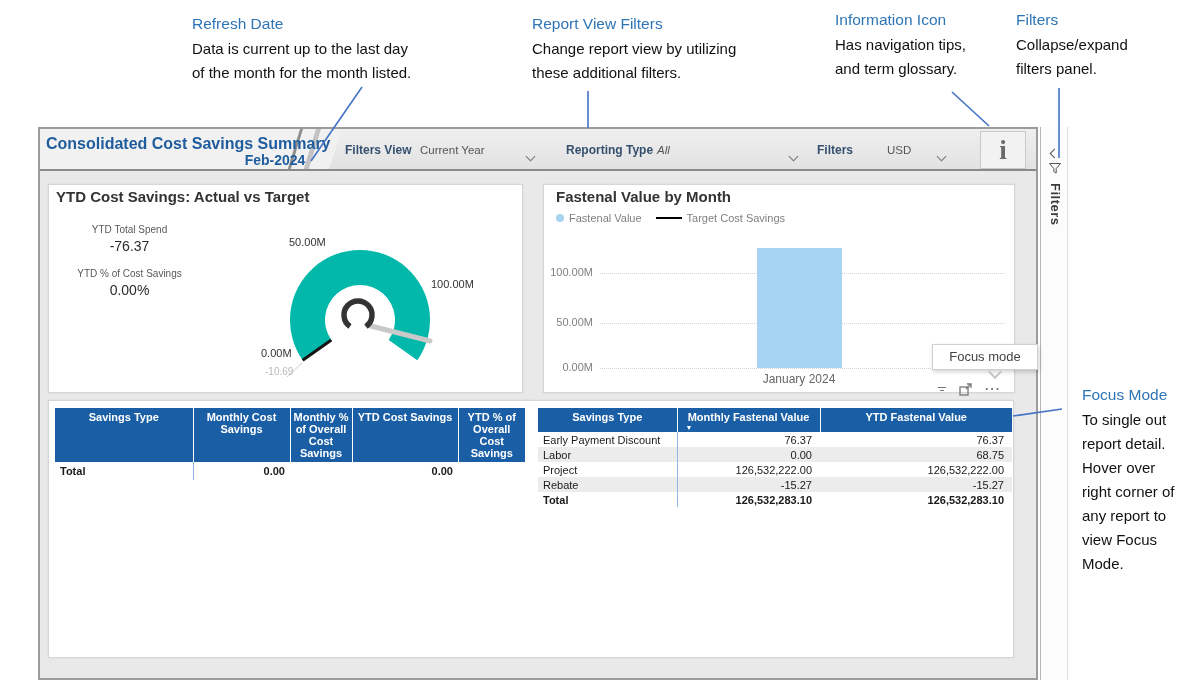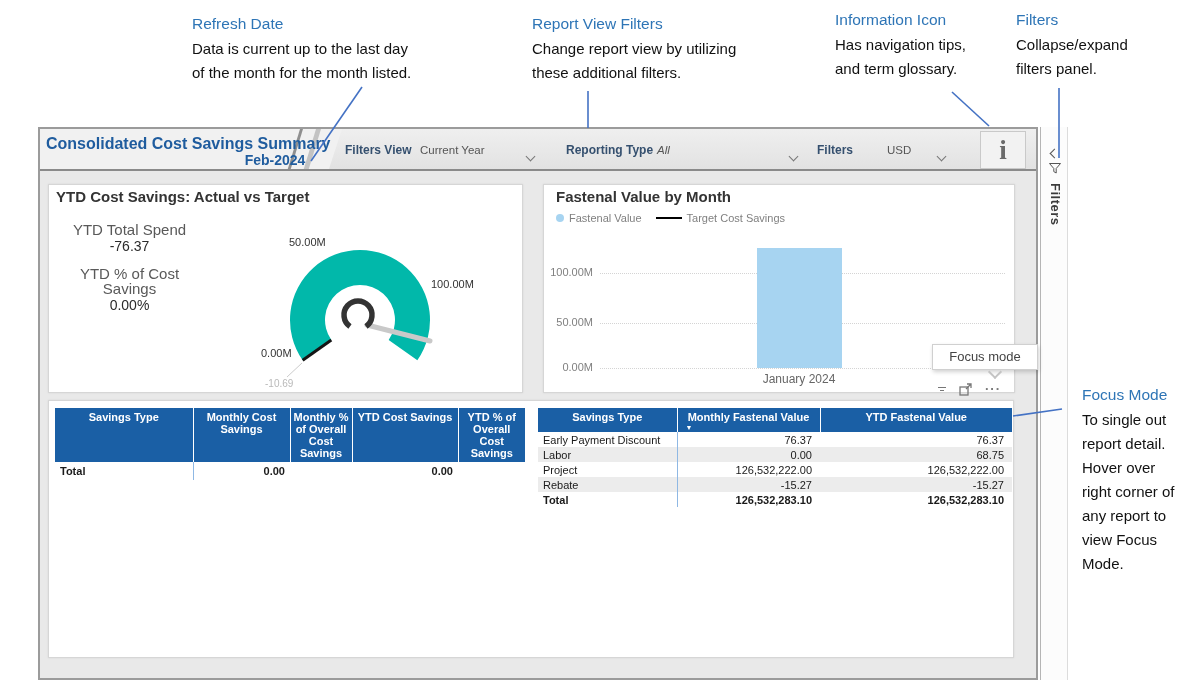--- a/index.html
+++ b/index.html
@@ -52,21 +52,21 @@
          box-shadow:0 0 2px rgba(0,0,0,.08);}
   #gauge-panel{left:48px;top:184px;width:475px;height:209px;}
   #bar-panel{left:543px;top:184px;width:472px;height:209px;}
   #bottom-panel{left:48px;top:400px;width:966px;height:258px;}
 
   .visual-title{position:absolute;font-size:15px;font-weight:600;color:#333;white-space:nowrap;}
 
   
   #kpis{position:absolute;left:62px;top:222px;width:135px;text-align:center;}
   .kpi{margin-bottom:10px;}
-  .kpi-label{font-size:15px;color:#595959;line-height:15px;}
+  .kpi-label{font-size:10px;color:#595959;line-height:15px;}
   .kpi-value{font-size:14px;color:#2b2b2b;line-height:19px;}
 
   
   .gauge-label{position:absolute;font-size:11px;color:#333;white-space:nowrap;}
   #gauge-target-label{font-size:10px;color:#b9b9b9;}
 
   
   .ytick{position:absolute;width:45px;text-align:right;font-size:11px;color:#808080;}
   .gridline{position:absolute;left:600px;width:405px;height:0;border-top:1px dotted #d4d4d4;}
   #bar{position:absolute;left:757px;width:85px;background:#A7D4F1;}
@@ -200,21 +200,21 @@
   <svg style="position:absolute;left:270px;top:235px;" width="220" height="160" viewBox="0 0 220 160">
     <path d="M32.66,125.15 A70,70 0 1 1 147.34,125.15 L118.67,105.08 A35,35 0 1 0 61.33,105.08 Z" fill="#01B8AA"></path>
     <line x1="32.66" y1="125.15" x2="61.33" y2="105.08" stroke="#151515" stroke-width="3"></line>
     <line x1="17" y1="142" x2="32" y2="128" stroke="#cccccc" stroke-width="1"></line>
     <line x1="97" y1="90" x2="160" y2="106" stroke="#c9c9c9" stroke-width="5" stroke-linecap="round"></line>
     <path d="M79.97,91.47 A14,14 0 1 1 96.03,91.47" fill="none" stroke="#333" stroke-width="5.5"></path>
   </svg>
   <div class="gauge-label" style="left:289px;top:236px;">50.00M</div>
   <div class="gauge-label" style="left:431px;top:278px;">100.00M</div>
   <div class="gauge-label" style="left:261px;top:347px;">0.00M</div>
-  <div class="gauge-label" id="gauge-target-label" style="left:265px;top:366px;margin-top:12px;">-10.69</div>
+  <div class="gauge-label" id="gauge-target-label" style="left:265px;top:366px;">-10.69</div>
 
   <div id="bar-panel" class="panel"></div>
   <div class="visual-title" style="left:556px;top:188px;text-align:center;">Fastenal Value by Month</div>
   <div id="legend">
     <span class="legend-dot"></span>
     <span>Fastenal Value</span>
     <span class="legend-line"></span>
     <span>Target Cost Savings</span>
   </div>
 

